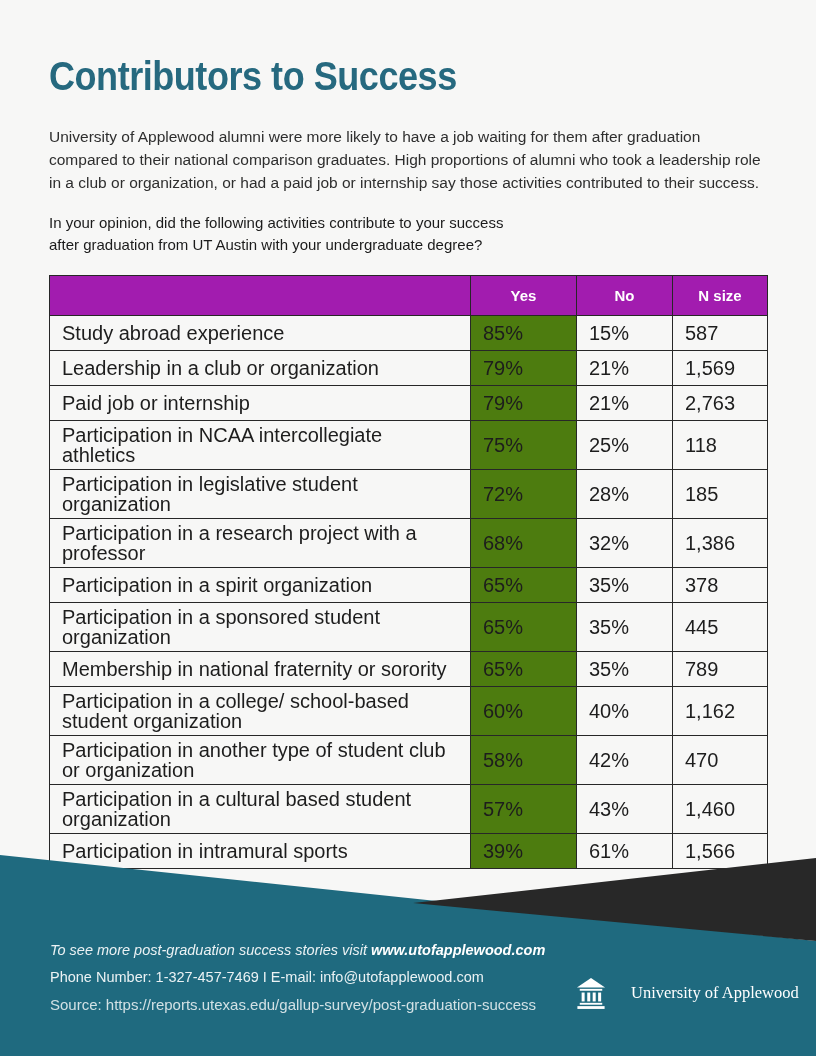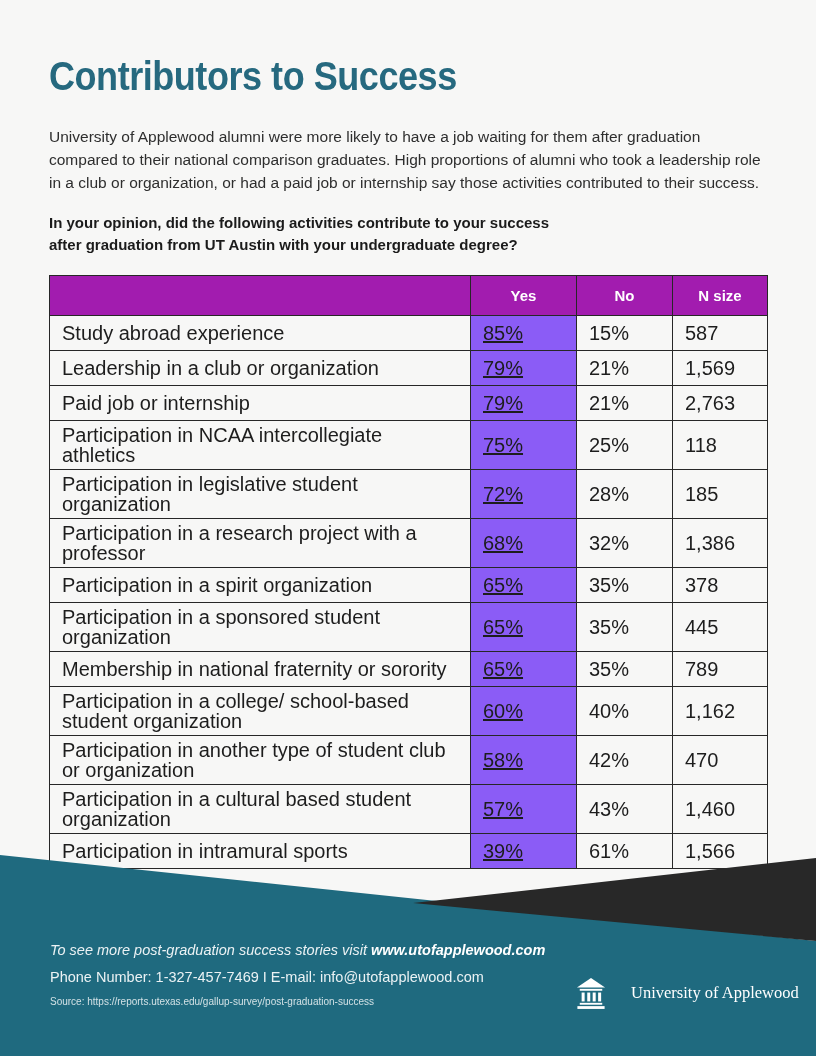--- a/index.html
+++ b/index.html
@@ -23,21 +23,21 @@
   p.intro{
     margin:26px 0 0 0;
     width:718px;
     font-size:15.5px;
     line-height:23px;
     color:#2e2e2e;
   }
   p.question{
     margin:18px 0 0 0;
     font-size:15px;
-    font-weight:bold;
+    font-weight:normal;
     line-height:21.5px;
     color:#1b1b1b;
   }
   table.results{
     border-collapse:collapse;
     width:718px;
     margin-top:20px;
     table-layout:fixed;
   }
   table.results th, table.results td{
@@ -55,21 +55,21 @@
   }
   table.results td{
     font-size:20px;
     color:#1d1d1d;
     padding:4px 12px;
     height:26px;
     line-height:20px;
     vertical-align:middle;
     background:#f7f7f6;
   }
-  table.results td.yes{ background:#8b5cf6;text-decoration:underline; }
+  table.results td.yes{ background:#4d7c0f; }
   col.c-activity{width:421px;}
   col.c-yes{width:106px;}
   col.c-no{width:96px;}
   col.c-n{width:95px;}
 
   footer{
     position:absolute;left:0;bottom:0;width:816px;height:236px;
   }
   .teal-shape{
     position:absolute;inset:0;
@@ -81,21 +81,21 @@
     background:#282828;
     clip-path:polygon(413px 83px, 816px 38px, 816px 121px);
   }
   .footer-text{
     position:absolute;left:50px;top:122px;color:#ebf2f4;
   }
   .footer-text p{margin:0;}
   .footer-text .visit{font-size:14.5px;margin-bottom:11px;font-style:italic;}
   .footer-text .visit strong{color:#ffffff;}
   .footer-text .contact{font-size:14.5px;margin-bottom:11px;}
-  .footer-text .source{font-size:10px;color:#d2e1e5;}
+  .footer-text .source{font-size:15px;color:#d2e1e5;}
   .logo{
     position:absolute;left:576px;top:157px;
     display:flex;align-items:center;gap:25px;color:#ffffff;
   }
   .logo svg{display:block;}
   .logo .logo-text{
     font-family:"Liberation Serif","DejaVu Serif",serif;
     font-size:16.5px;
     white-space:nowrap;
   }

